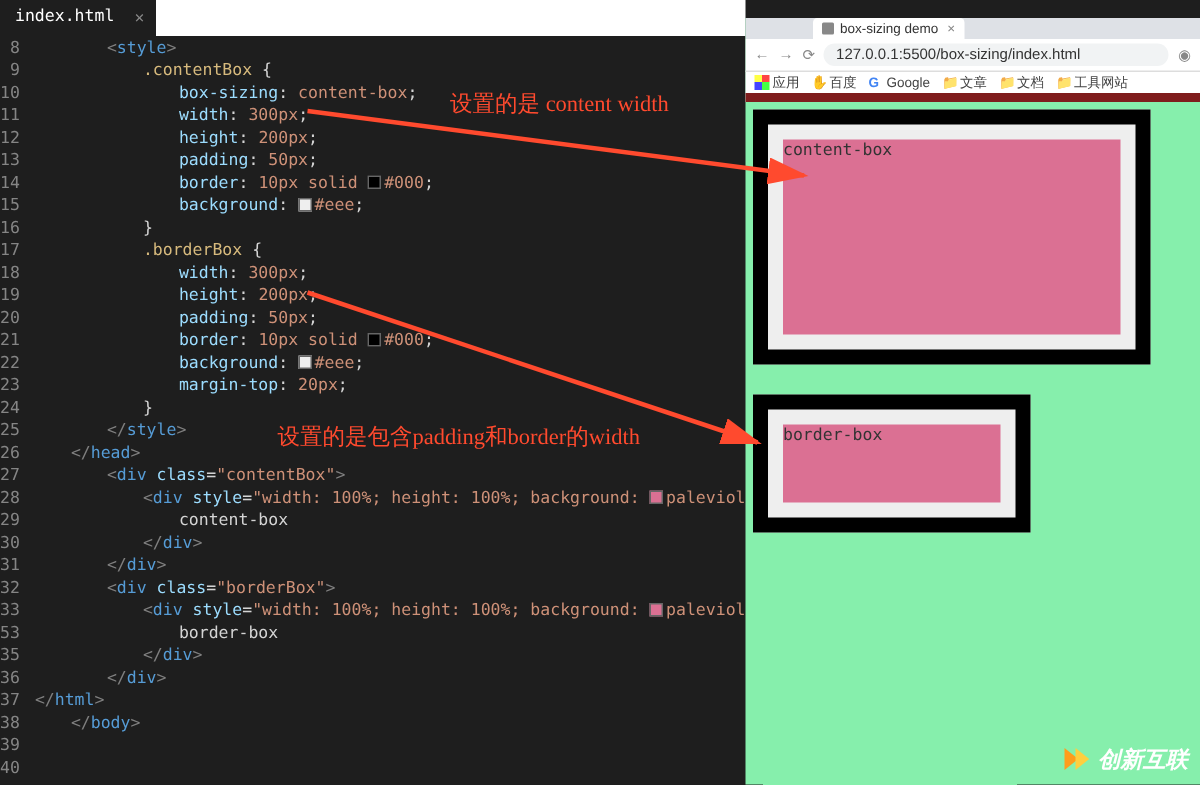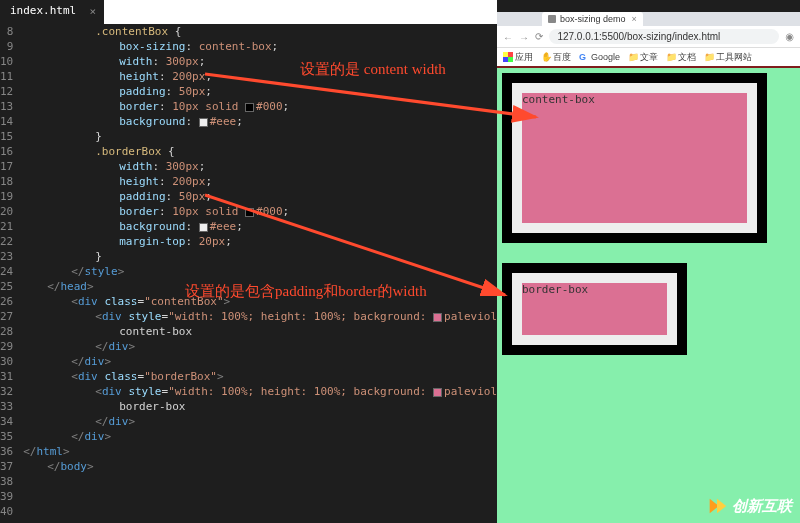--- a/index.html
+++ b/index.html
@@ -31,21 +31,21 @@
 
 
 .browser { position:absolute; left:497px; top:12px; width:303px; height:523px; background:#86efac; font-family: -apple-system, sans-serif; }
 .btabbar { height:14px; background:#dee1e6; display:flex; align-items:center; font-size:9px; color:#333; }
 .btab { background:#fff; height:14px; padding:1px 6px; border-radius:3px 3px 0 0; margin-left:45px; display:flex; align-items:center; }
 .btab .dot { width:8px; height:8px; background:#888; border-radius:1px; margin-right:4px; }
 .btab .x { margin-left:6px; color:#888; }
 .addrbar { height:22px; background:#fff; border-bottom:1px solid #ddd; display:flex; align-items:center; padding:0 6px; font-size:10px; color:#555; gap:6px; }
 .addrbar .nav { color:#888; }
 .addrbar .addr { flex:1; background:#f1f3f4; border-radius:10px; padding:2px 8px; color:#333; }
-.bookmarks { height:20px; background:#fff; border-bottom:2px solid #7f1d1d; display:flex; align-items:center; padding:0 6px; font-size:9px; color:#444; gap:8px; }
+.bookmarks { height:20px; background:#fff; border-bottom:6px solid #7f1d1d; display:flex; align-items:center; padding:0 6px; font-size:9px; color:#444; gap:8px; }
 .bookmarks span { display:flex; align-items:center; gap:2px; }
 .bm-icon { width:10px; height:10px; display:inline-block; }
 .viewport { padding:5px; }
 .demo-box { border:10px solid #000; background:#eee; padding:10px; margin-bottom:20px; }
 .demo-inner { background:#db7093; width:100%; height:100%; font-size:11px; font-family:monospace; color:#333; }
 .cb { width:265px; }
 .cb .demo-inner { height:130px; }
 .bb { width:185px; }
 .bb .demo-inner { height:52px; }
 
@@ -90,29 +90,30 @@
         <div>24</div>
         <div>25</div>
         <div>26</div>
         <div>27</div>
         <div>28</div>
         <div>29</div>
         <div>30</div>
         <div>31</div>
         <div>32</div>
         <div>33</div>
-        <div>34</div>
+        <div>53</div>
         <div>35</div>
         <div>36</div>
         <div>37</div>
         <div>38</div>
         <div>39</div>
         <div>40</div>
       </div>
     <div class="lines">
+        <div class="line i2"><span class="tag">&lt;</span><span class="name">style</span><span class="tag">&gt;</span></div>
         <div class="line i3"><span class="sel">.contentBox</span> <span class="punc">{</span></div>
         <div class="line i4"><span class="prop">box-sizing</span><span class="punc">: </span><span class="val">content-box</span><span class="punc">;</span></div>
         <div class="line i4"><span class="prop">width</span><span class="punc">: </span><span class="val">300px</span><span class="punc">;</span></div>
         <div class="line i4"><span class="prop">height</span><span class="punc">: </span><span class="val">200px</span><span class="punc">;</span></div>
         <div class="line i4"><span class="prop">padding</span><span class="punc">: </span><span class="val">50px</span><span class="punc">;</span></div>
         <div class="line i4"><span class="prop">border</span><span class="punc">: </span><span class="val">10px solid </span><span class="swatch" style="background:#000"></span><span class="val">#000</span><span class="punc">;</span></div>
         <div class="line i4"><span class="prop">background</span><span class="punc">: </span><span class="val"></span><span class="swatch" style="background:#eee"></span><span class="val">#eee</span><span class="punc">;</span></div>
         <div class="line i3"><span class="punc">}</span></div>
         <div class="line i3"><span class="sel">.borderBox</span> <span class="punc">{</span></div>
         <div class="line i4"><span class="prop">width</span><span class="punc">: </span><span class="val">300px</span><span class="punc">;</span></div>

